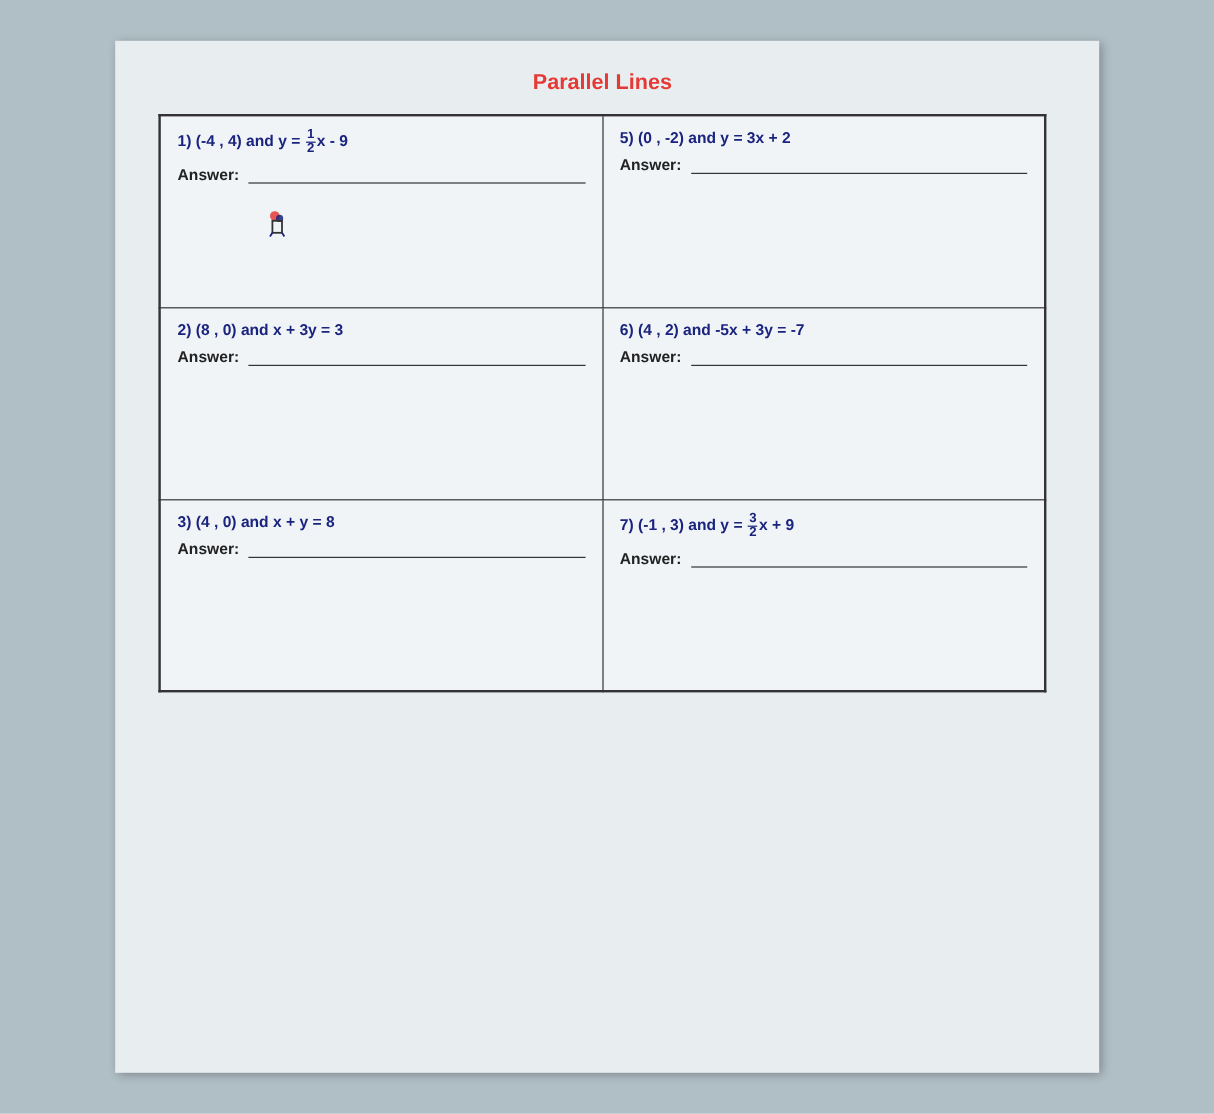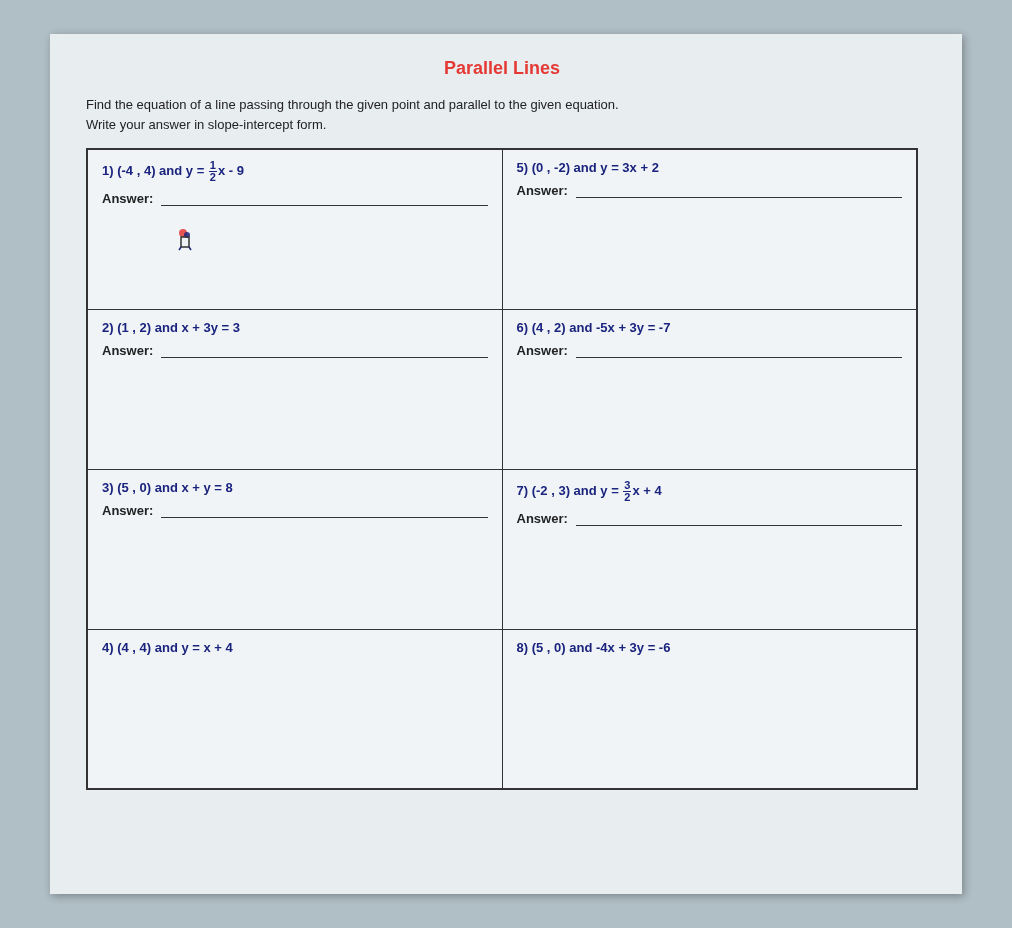--- a/index.html
+++ b/index.html
@@ -8,21 +8,21 @@
       width: 1012px;
       height: 928px;
       background: #b0bec5;
       display: flex;
       align-items: center;
       justify-content: center;
       font-family: Arial, sans-serif;
     }
 
     .page {
-      width: 912px;
+      width: 820px;
       background: #e8edf0;
       padding: 24px 44px 36px 36px;
       box-shadow: 2px 2px 8px rgba(0,0,0,0.3);
       min-height: 860px;
     }
 
     .page-title {
       text-align: center;
       color: #e53935;
       font-size: 18px;
@@ -115,24 +115,20 @@
     
     .short-cell {
       height: 110px;
     }
   </style>
 </head>
 <body>
 
 <div class="page">
   <div class="page-title">Parallel Lines</div>
-  <div class="instructions">
-    <span>Find the equation of a line passing through the given point and parallel to the given equation.</span><br>
-    <span>Write your answer in slope-intercept form.</span>
-  </div>
 
   <table class="worksheet-table">
 
     <tbody>
         <tr>
       <td>
         <div class="cell-content">
           <div class="problem-text">
             <span>1)</span>
             <span> (-4 , 4) and y = </span><span class="fraction">
@@ -168,21 +164,21 @@
           </div>
         </div>
       </td>
     </tr>
 
     <tr>
       <td>
         <div class="cell-content">
           <div class="problem-text">
             <span>2)</span>
-            <span> (1 , 2) and x + 3y = 3</span>
+            <span> (8 , 0) and x + 3y = 3</span>
           </div>
           <div class="answer-line">
             <span>Answer:</span>
             <div class="underline"></div>
           </div>
         </div>
       </td>
       <td>
         <div class="cell-content">
           <div class="problem-text">
@@ -195,58 +191,40 @@
           </div>
         </div>
       </td>
     </tr>
 
     <tr>
       <td>
         <div class="cell-content">
           <div class="problem-text">
             <span>3)</span>
-            <span> (5 , 0) and x + y = 8</span>
+            <span> (4 , 0) and x + y = 8</span>
           </div>
           <div class="answer-line">
             <span>Answer:</span>
             <div class="underline"></div>
           </div>
         </div>
       </td>
       <td>
         <div class="cell-content">
           <div class="problem-text">
             <span>7)</span>
-            <span> (-2 , 3) and y = </span><span class="fraction">
+            <span> (-1 , 3) and y = </span><span class="fraction">
                   <span class="num">3</span>
                   <span class="den">2</span>
-                </span><span>x + 4</span>
+                </span><span>x + 9</span>
           </div>
           <div class="answer-line">
             <span>Answer:</span>
             <div class="underline"></div>
           </div>
         </div>
       </td>
     </tr>
 
-    <tr>
-      <td class="short-cell">
-        <div class="cell-content">
-          <div class="problem-text">
-            <span>4)</span>
-            <span> (4 , 4) and y = x + 4</span>
-          </div>
-        </div>
-      </td>
-      <td class="short-cell">
-        <div class="cell-content">
-          <div class="problem-text">
-            <span>8)</span>
-            <span> (5 , 0) and -4x + 3y = -6</span>
-          </div>
-        </div>
-      </td>
-    </tr>
   </tbody>
     </table>
 </div>
 
 </body></html>

